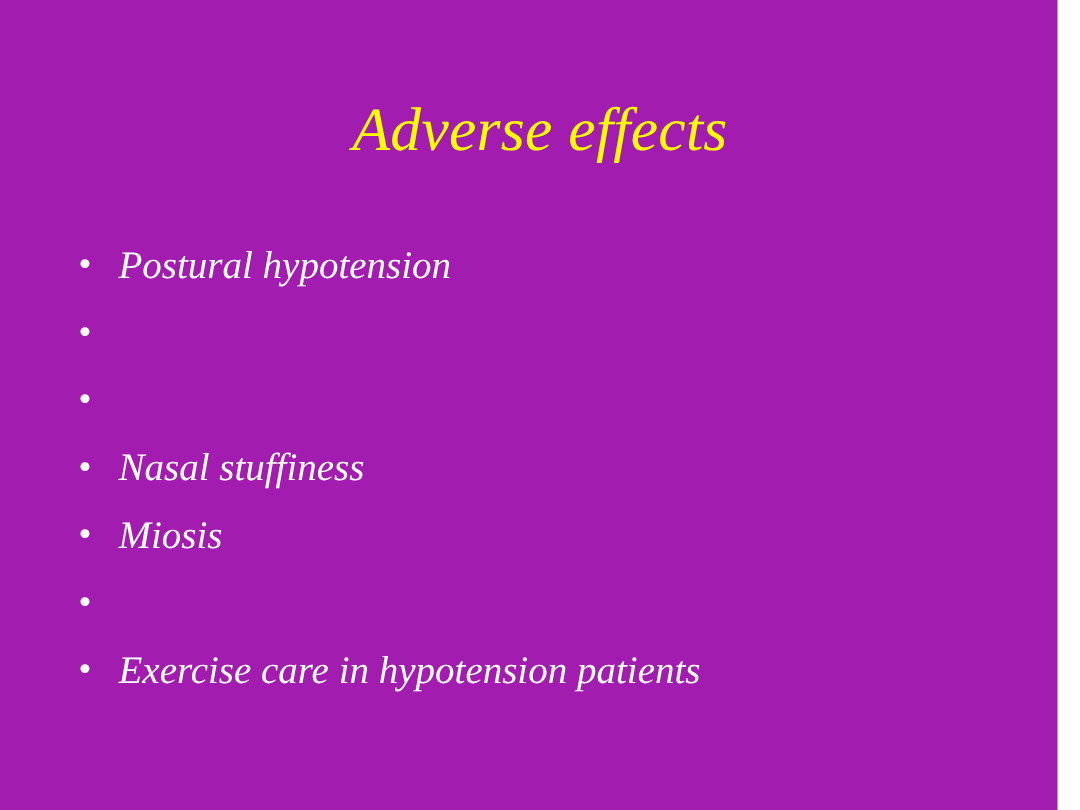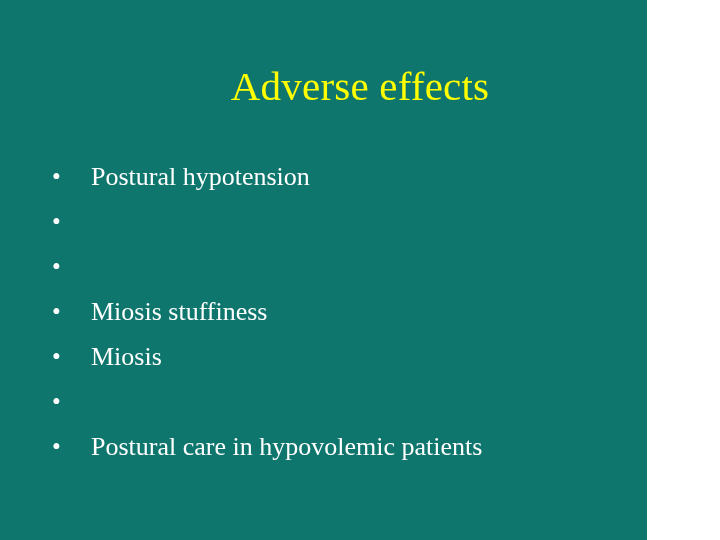--- a/index.html
+++ b/index.html
@@ -7,24 +7,25 @@
     padding: 0;
   }
   body {
     width: 720px;
     height: 540px;
     overflow: hidden;
     font-family: "Liberation Serif", serif;
   }
   .slide {
     position: relative;
-    width: 647px;
+    width: 705px;
     height: 540px;
-    background: #0f766e;
+    background: #a21caf;
     box-sizing: border-box;
+    font-style: italic;
   }
   .slide-title {
     position: absolute;
     top: 62px;
     left: 0;
     width: 720px;
     text-align: center;
     color: #FFFF00;
     font-size: 41px;
     line-height: 48px;
@@ -49,21 +50,20 @@
     width: 27px;
     flex: 0 0 27px;
     text-align: left;
   }
   .bullet-text {
     color: #FFFFFF;
     font-size: 26px;
     line-height: 34px;
     font-family: "Liberation Serif", serif;
     white-space: nowrap;
-    margin-left: 12px;
   }
 </style>
 </head>
 <body>
 
 <div class="slide">
 
   <div class="slide-title">Adverse effects</div>
 
   <div class="bullet-list">
@@ -76,31 +76,31 @@
     <div class="bullet-row">
       <span class="bullet-marker">•</span>
     </div>
 
     <div class="bullet-row">
       <span class="bullet-marker">•</span>
     </div>
 
     <div class="bullet-row">
       <span class="bullet-marker">•</span>
-      <span class="bullet-text">Miosis stuffiness</span>
+      <span class="bullet-text">Nasal stuffiness</span>
     </div>
 
     <div class="bullet-row">
       <span class="bullet-marker">•</span>
       <span class="bullet-text">Miosis</span>
     </div>
 
     <div class="bullet-row">
       <span class="bullet-marker">•</span>
     </div>
 
     <div class="bullet-row">
       <span class="bullet-marker">•</span>
-      <span class="bullet-text">Postural care in hypovolemic patients</span>
+      <span class="bullet-text">Exercise care in hypotension patients</span>
     </div>
 
   </div>
 </div>
 
 </body></html>

